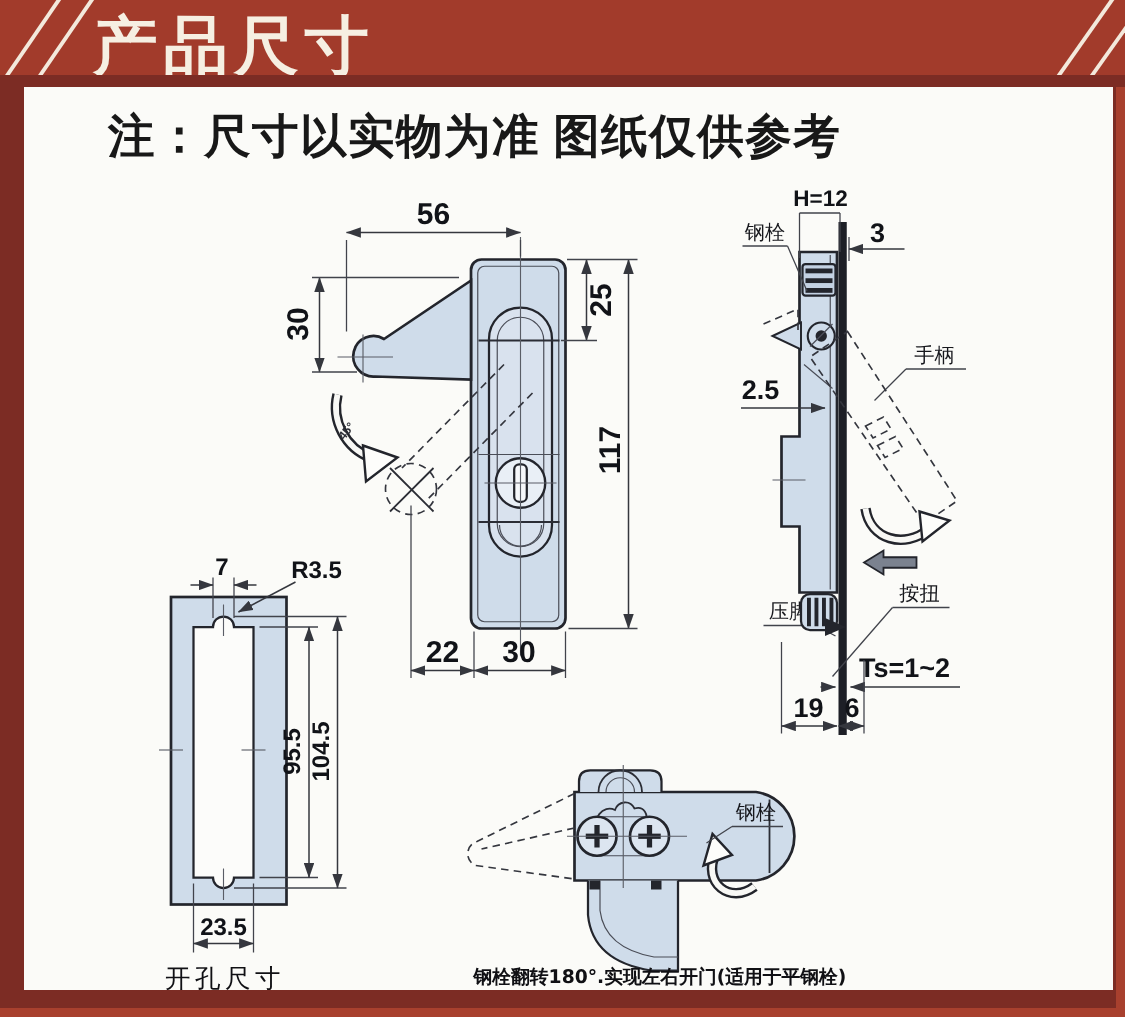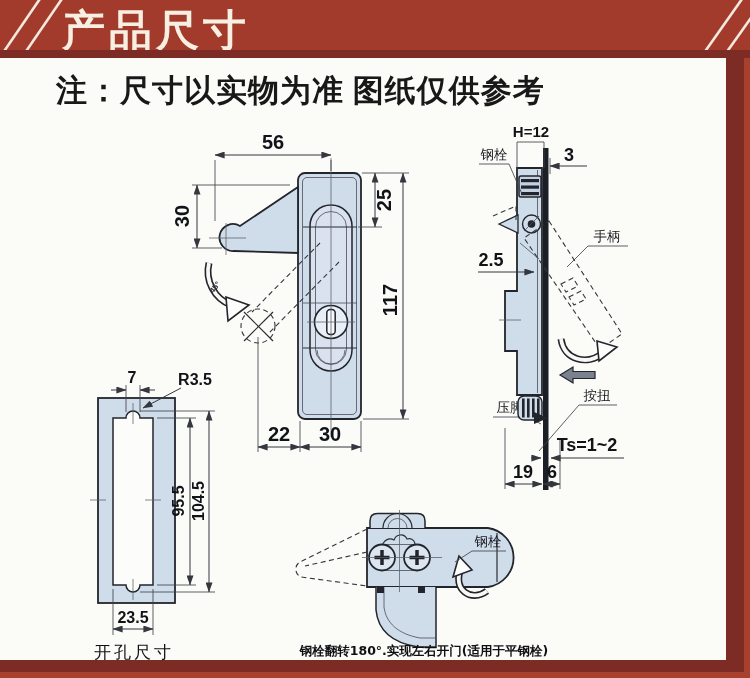--- a/index.html
+++ b/index.html
@@ -2,21 +2,21 @@
 <html><head>
 <meta charset="utf-8">
 <style>
   html,body{margin:0;padding:0;background:#555;}
   .stage{position:relative;width:750px;height:678px;background:#7c2c24;overflow:hidden;
          font-family:"Liberation Sans",sans-serif;}
   .header{position:absolute;left:0;top:0;width:750px;height:50px;background:#a23b2b;overflow:hidden;}
   .header h1{position:absolute;left:62px;top:2px;margin:0;font-family:"Liberation Serif",serif;
              font-weight:700;font-size:43px;letter-spacing:4px;color:#f6efe2;}
   .deco{position:absolute;left:0;top:0;}
-  .content{position:absolute;left:0;top:58px;width:726px;height:602px;background:#fbfbf8;}
+  .content{position:absolute;left:16px;top:58px;width:726px;height:602px;background:#fbfbf8;}
   .note{position:absolute;left:56px;top:12px;width:640px;font-family:"Liberation Serif",serif;
         font-size:31px;font-weight:600;letter-spacing:1px;color:#181818;white-space:nowrap;}
   .edge-r{position:absolute;left:744px;top:58px;width:6px;height:620px;background:#a8402e;}
   .edge-b{position:absolute;left:0;top:672px;width:750px;height:6px;background:#a8402e;}
   svg text{user-select:none;}
   .num{font-family:"Liberation Sans",sans-serif;font-size:20px;font-weight:700;fill:#111318;}
   .num-s{font-family:"Liberation Sans",sans-serif;font-size:18px;font-weight:700;fill:#111318;}
   .num-xs{font-family:"Liberation Sans",sans-serif;font-size:16px;font-weight:700;fill:#111318;}
   .num-h{font-family:"Liberation Sans",sans-serif;font-size:15px;font-weight:700;fill:#111318;}
   .lab{font-family:"DejaVu Sans",sans-serif;font-size:13.5px;font-weight:500;fill:#16171c;}

